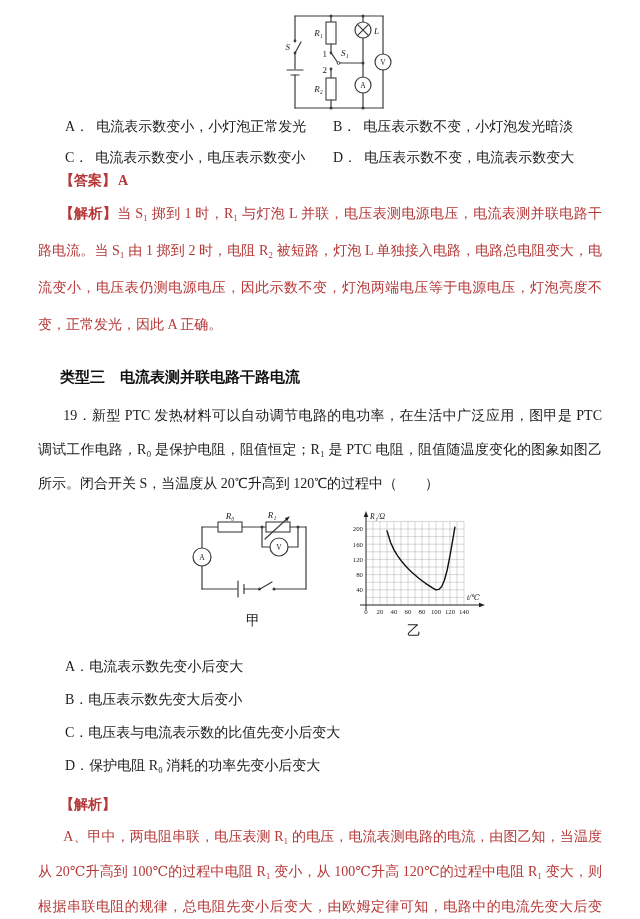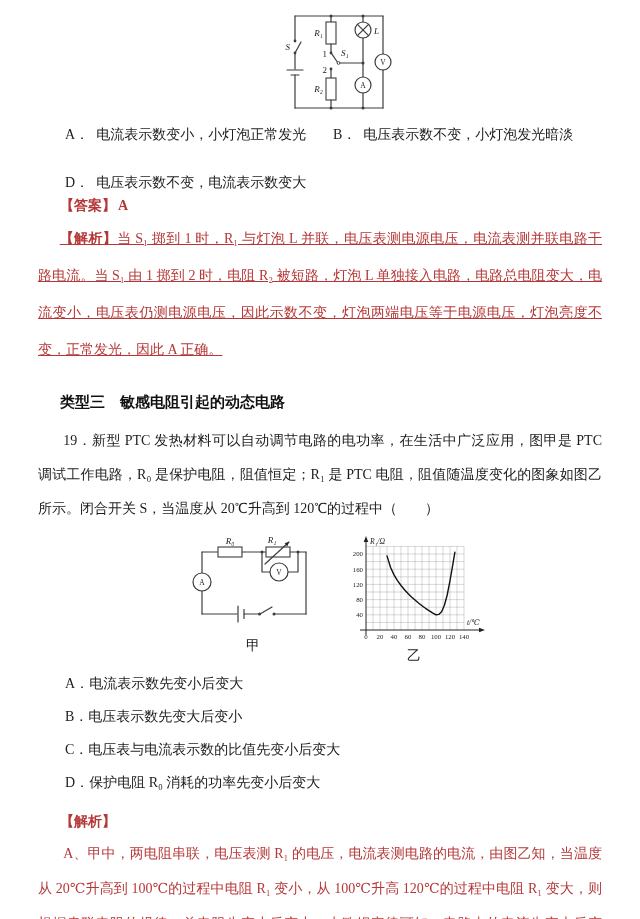--- a/index.html
+++ b/index.html
@@ -29,35 +29,35 @@
   .fig-caption { font-size: 14px; margin-top: 1px; color: #1c1c1c; }
 
   .grid { stroke: #8f8f8f; stroke-width: 0.35; }
   .axis { stroke: #222; stroke-width: 1; }
   .axfill { fill: #222; }
   .tick { font-size: 6.8px; fill: #222; font-family: "Liberation Serif","DejaVu Serif",serif; }
   .alabel { font-size: 7.6px; fill: #222; font-style: italic; font-family: "Liberation Serif","DejaVu Serif",serif; }
   .curve { stroke: #111; stroke-width: 1.4; fill: none; stroke-linejoin: round; stroke-linecap: round; }
 
   
-  .opts18 { margin-top: 11px; padding-left: 27px; display: grid; grid-template-columns: 268px auto; row-gap: 28px; }
+  .opts18 { margin-top: 3px; padding-left: 27px; display: grid; grid-template-columns: 268px auto; row-gap: 11px; }
   .opt { line-height: 20px; }
   .opt .key { margin-right: 7px; }
 
   .answer-line { margin-top: 4px; padding-left: 22px; color: var(--red); font-weight: 600; }
   .answer-line .ans-val { margin-left: 2px; font-weight: 600; }
 
-  .analysis1 { margin-top: 5px; line-height: 37px; text-align: justify; text-indent: 1.55em; color: var(--red); text-decoration: underline; }
+  .analysis1 { margin-top: 5px; line-height: 37px; text-align: justify; text-indent: 1.55em; color: var(--red); }
   .analysis1 .lbl { font-weight: 600; }
 
   .heading { margin-top: 25px; padding-left: 22px; font-weight: bold; font-size: 15px; color: #111; }
 
   .stem { margin-top: 12px; line-height: 34px; text-align: justify; text-indent: 1.8em; font-family: Liberation Serif, serif; }
 
-  .opts19 { margin-top: 7px; padding-left: 27px; list-style: none; }
+  .opts19 { margin-top: 15px; padding-left: 27px; list-style: none; }
   .opts19 li { height: 33px; line-height: 24px; }
 
   .jiexi-line { margin-top: 9px; padding-left: 22px; color: var(--red); font-weight: 600; }
   .analysis2 { margin-top: 5px; line-height: 35px; text-align: justify; text-indent: 1.8em; color: var(--red); }
 </style>
 </head>
 <body>
 
 <div class="content">
 
@@ -114,31 +114,32 @@
       <text class="clabel it" x="44" y="84" text-anchor="end">R₂</text>
       <text class="clabel it" x="95" y="26">L</text>
       <text class="mtxt" x="104" y="57">V</text>
       <text class="mtxt" x="84" y="80">A</text>
     </svg>
   </div>
 
   <div class="opts18">
     <div class="opt"><span class="key">A．</span><span>电流表示数变小，小灯泡正常发光</span></div>
     <div class="opt"><span class="key">B．</span><span>电压表示数不变，小灯泡发光暗淡</span></div>
+    <div class="opt"><span class="key">C．</span><span>电流表示数变小，电压表示数变小</span></div>
     <div class="opt"><span class="key">D．</span><span>电压表示数不变，电流表示数变大</span></div>
   </div>
 
   <div class="answer-line">
     <span>【答案】</span><span class="ans-val">A</span>
   </div>
   <p class="analysis1">
     <span class="lbl">【解析】</span><span>当 S₁ 掷到 1 时，R₁ 与灯泡 L 并联，电压表测电源电压，电流表测并联电路干路电流。当 S₁ 由 1 掷到 2 时，电阻 R₂ 被短路，灯泡 L 单独接入电路，电路总电阻变大，电流变小，电压表仍测电源电压，因此示数不变，灯泡两端电压等于电源电压，灯泡亮度不变，正常发光，因此 A 正确。</span>
   </p>
 
-  <h3 class="heading">类型三　敏感电阻引起的动态电路</h3>
+  <h3 class="heading">类型三　电流表测并联电路干路电流</h3>
 
   <p class="stem">19．新型 PTC 发热材料可以自动调节电路的电功率，在生活中广泛应用，图甲是 PTC 调试工作电路，R₀ 是保护电阻，阻值恒定；R₁ 是 PTC 电阻，阻值随温度变化的图象如图乙所示。闭合开关 S，当温度从 20℃升高到 120℃的过程中（　　）</p>
 
   <div class="figure-row">
     <div class="fig">
       <svg class="circ" width="130" height="100" viewBox="0 0 130 100">
 
         <path class="wire" d="M14,16 H30"></path>
         <rect class="box" x="30" y="11" width="24" height="10"></rect>
         <path class="wire" d="M54,16 H78"></path>

